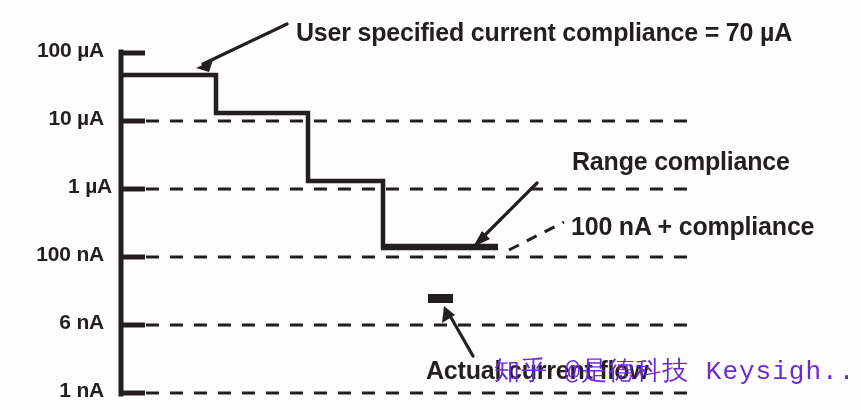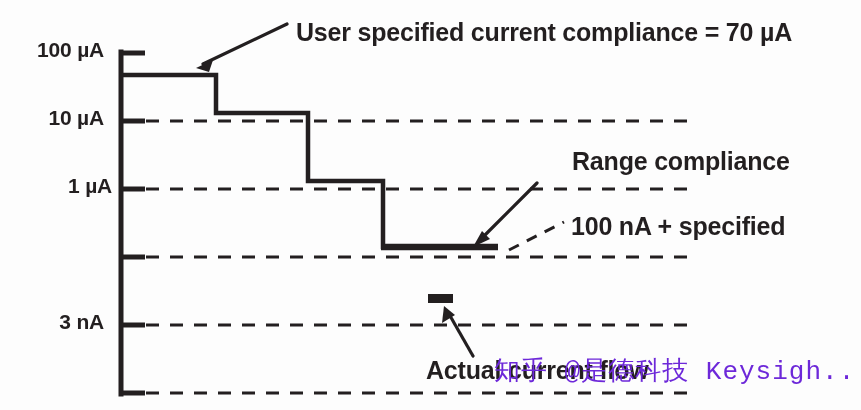--- a/index.html
+++ b/index.html
@@ -100,25 +100,27 @@
 
     <g>
       <line x1="473" y1="356" x2="449" y2="314" stroke="#231f20" stroke-width="3.2" stroke-linecap="round"></line>
       <polygon points="444,306 442,323 455,315" fill="#231f20"></polygon>
     </g>
   </svg>
 
   <div class="axis-label" style="left:0px; top:38px; width:104px;">100 µA</div>
   <div class="axis-label" style="left:0px; top:106px; width:104px;">10 µA</div>
   <div class="axis-label" style="left:8px; top:174px; width:104px;">1 µA</div>
-  <div class="axis-label" style="left:0px; top:310px; width:104px;">3 nA</div>
+  <div class="axis-label" style="left:0px; top:242px; width:104px;">100 nA</div>
+  <div class="axis-label" style="left:0px; top:310px; width:104px;">6 nA</div>
+  <div class="axis-label" style="left:0px; top:378px; width:104px;">1 nA</div>
 
   <div class="annotation" style="left:296px; top:18px;">User specified current compliance = 70 µA</div>
 
   <div class="annotation" style="left:544px; top:147px;margin-left:28px;">Range compliance</div>
 
-  <div class="annotation" style="left:571px; top:212px;">100 nA + specified</div>
+  <div class="annotation" style="left:571px; top:212px;">100 nA + compliance</div>
 
   <div class="annotation" style="left:426px; top:356px;text-align:center;">Actual current flow</div>
 
   <div class="watermark" style="left:494px; top:353px;">知乎 @是德科技 Keysigh...</div>
 
 </div>
 
 </body></html>

